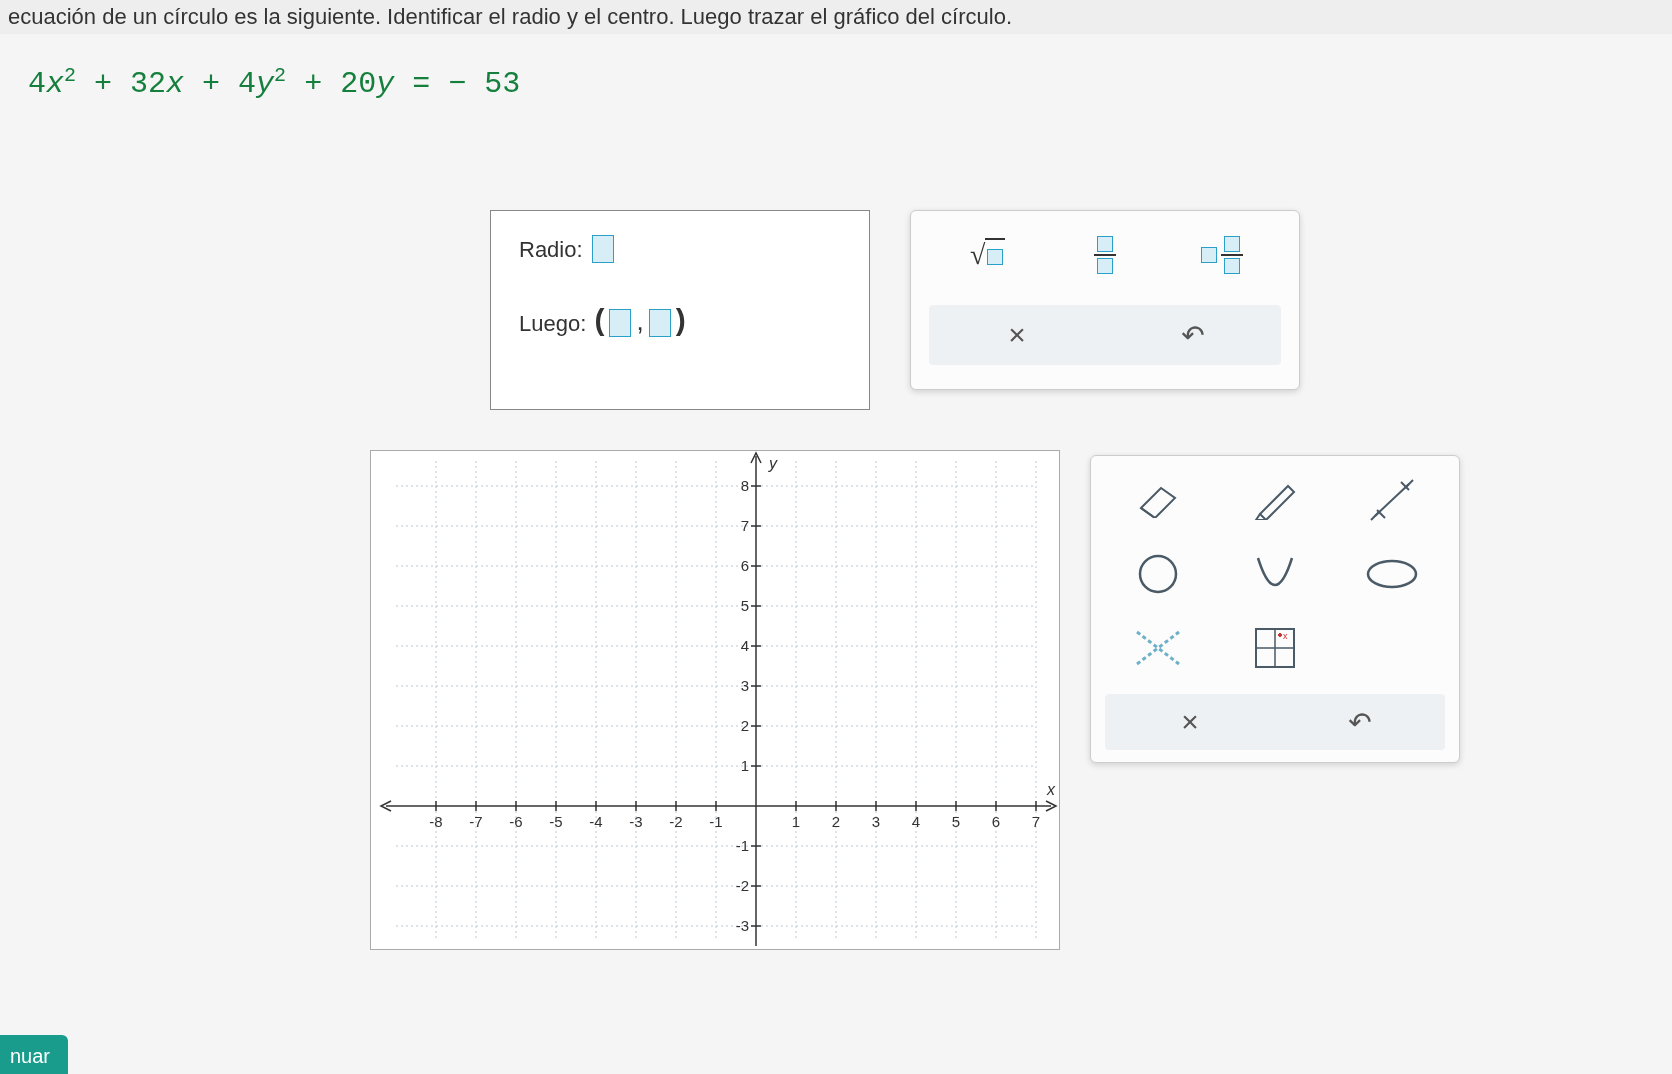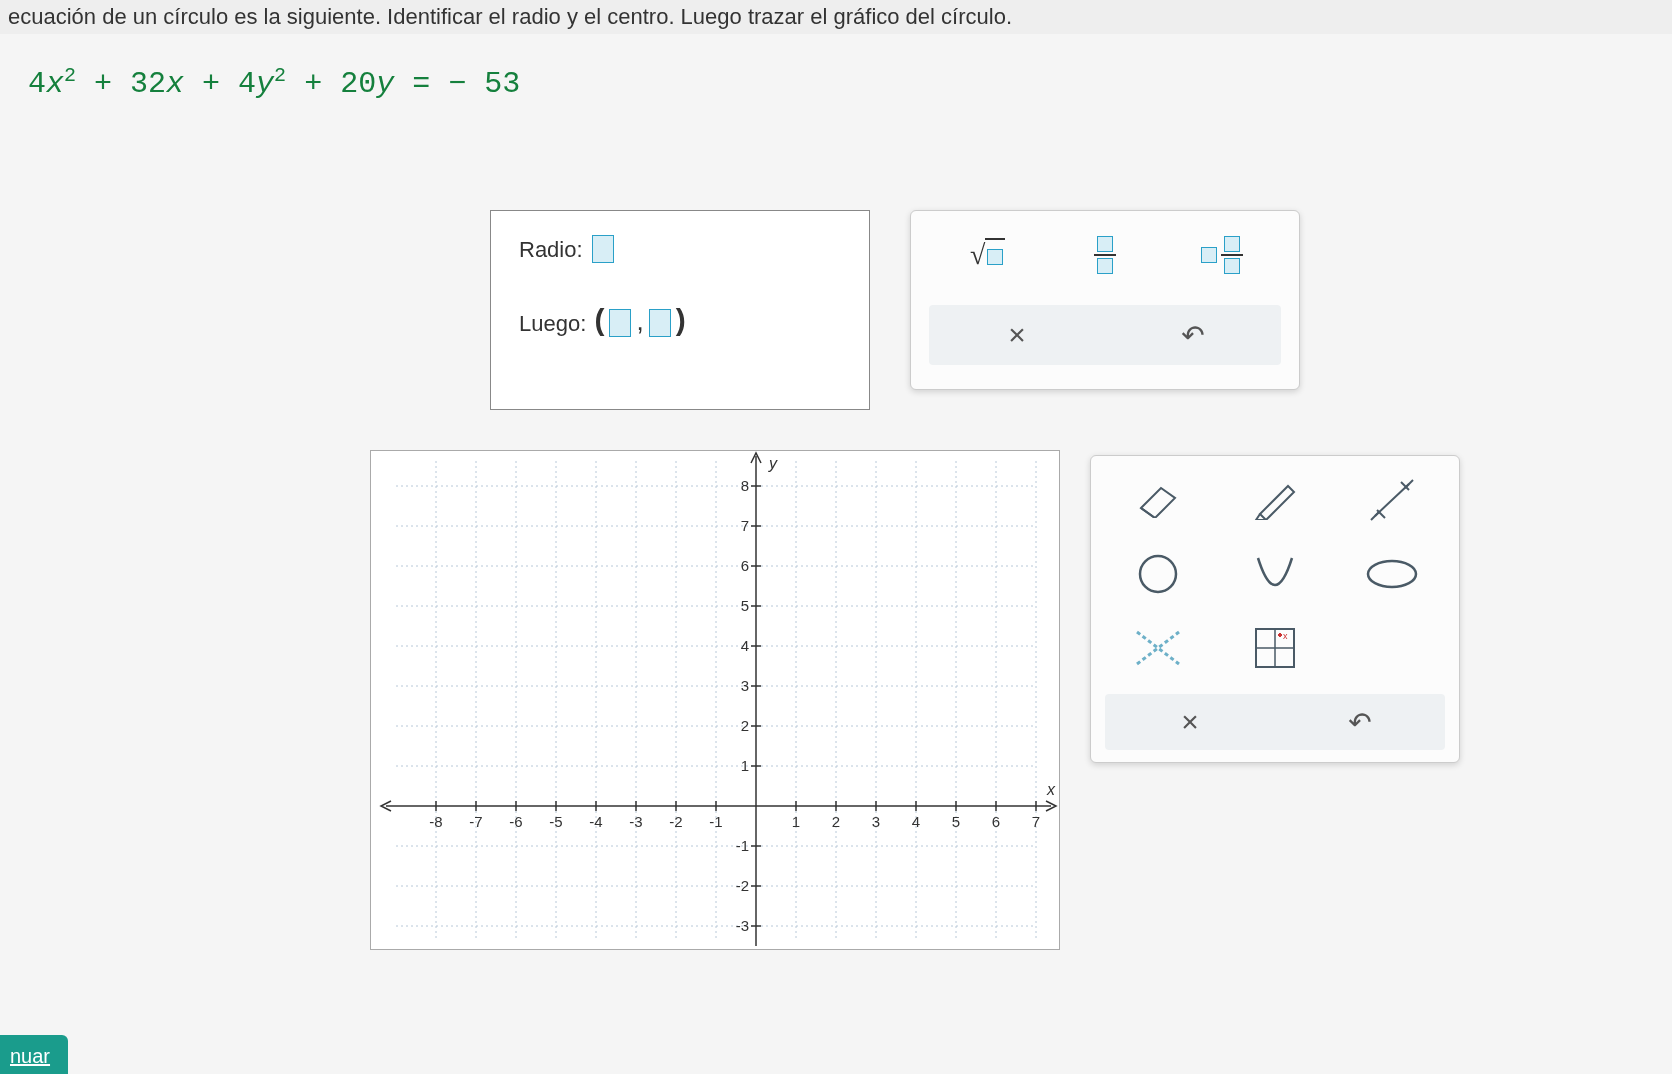--- a/index.html
+++ b/index.html
@@ -184,21 +184,20 @@
   
   .continue-btn {
     position: absolute;
     left: 0;
     bottom: 0;
     background: #1a9c8c;
     color: #fff;
     font-size: 20px;
     padding: 10px 18px 6px 10px;
     border-top-right-radius: 6px;
-    text-decoration: underline;
   }
 </style>
 </head>
 <body>
 
 <div class="content">
   <div class="instruction">ecuación de un círculo es la siguiente. Identificar el radio y el centro. Luego trazar el gráfico del círculo.</div>
 
   <div class="equation">
     4<span style="font-style:italic">x</span><span class="sup">2</span> + 32<span style="font-style:italic">x</span> + 4<span style="font-style:italic">y</span><span class="sup">2</span> + 20<span style="font-style:italic">y</span> = − 53

